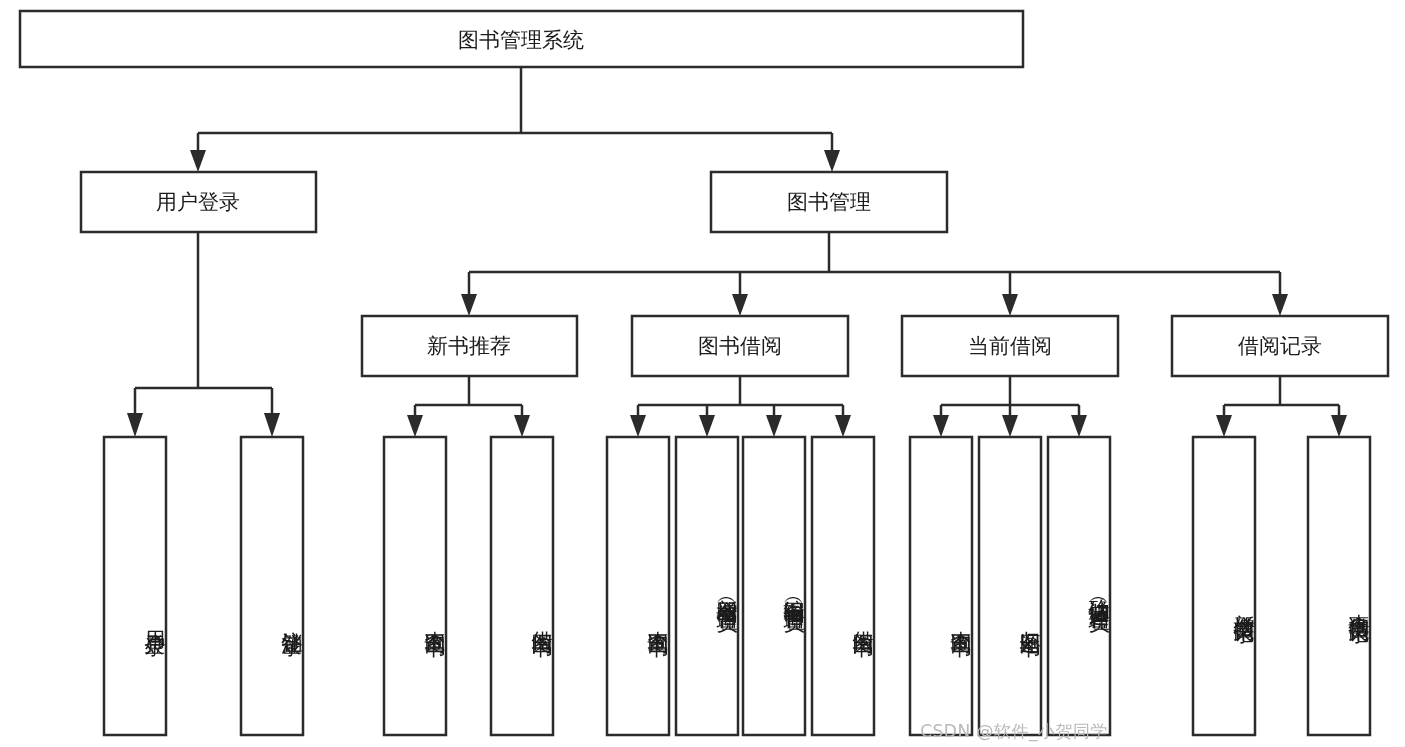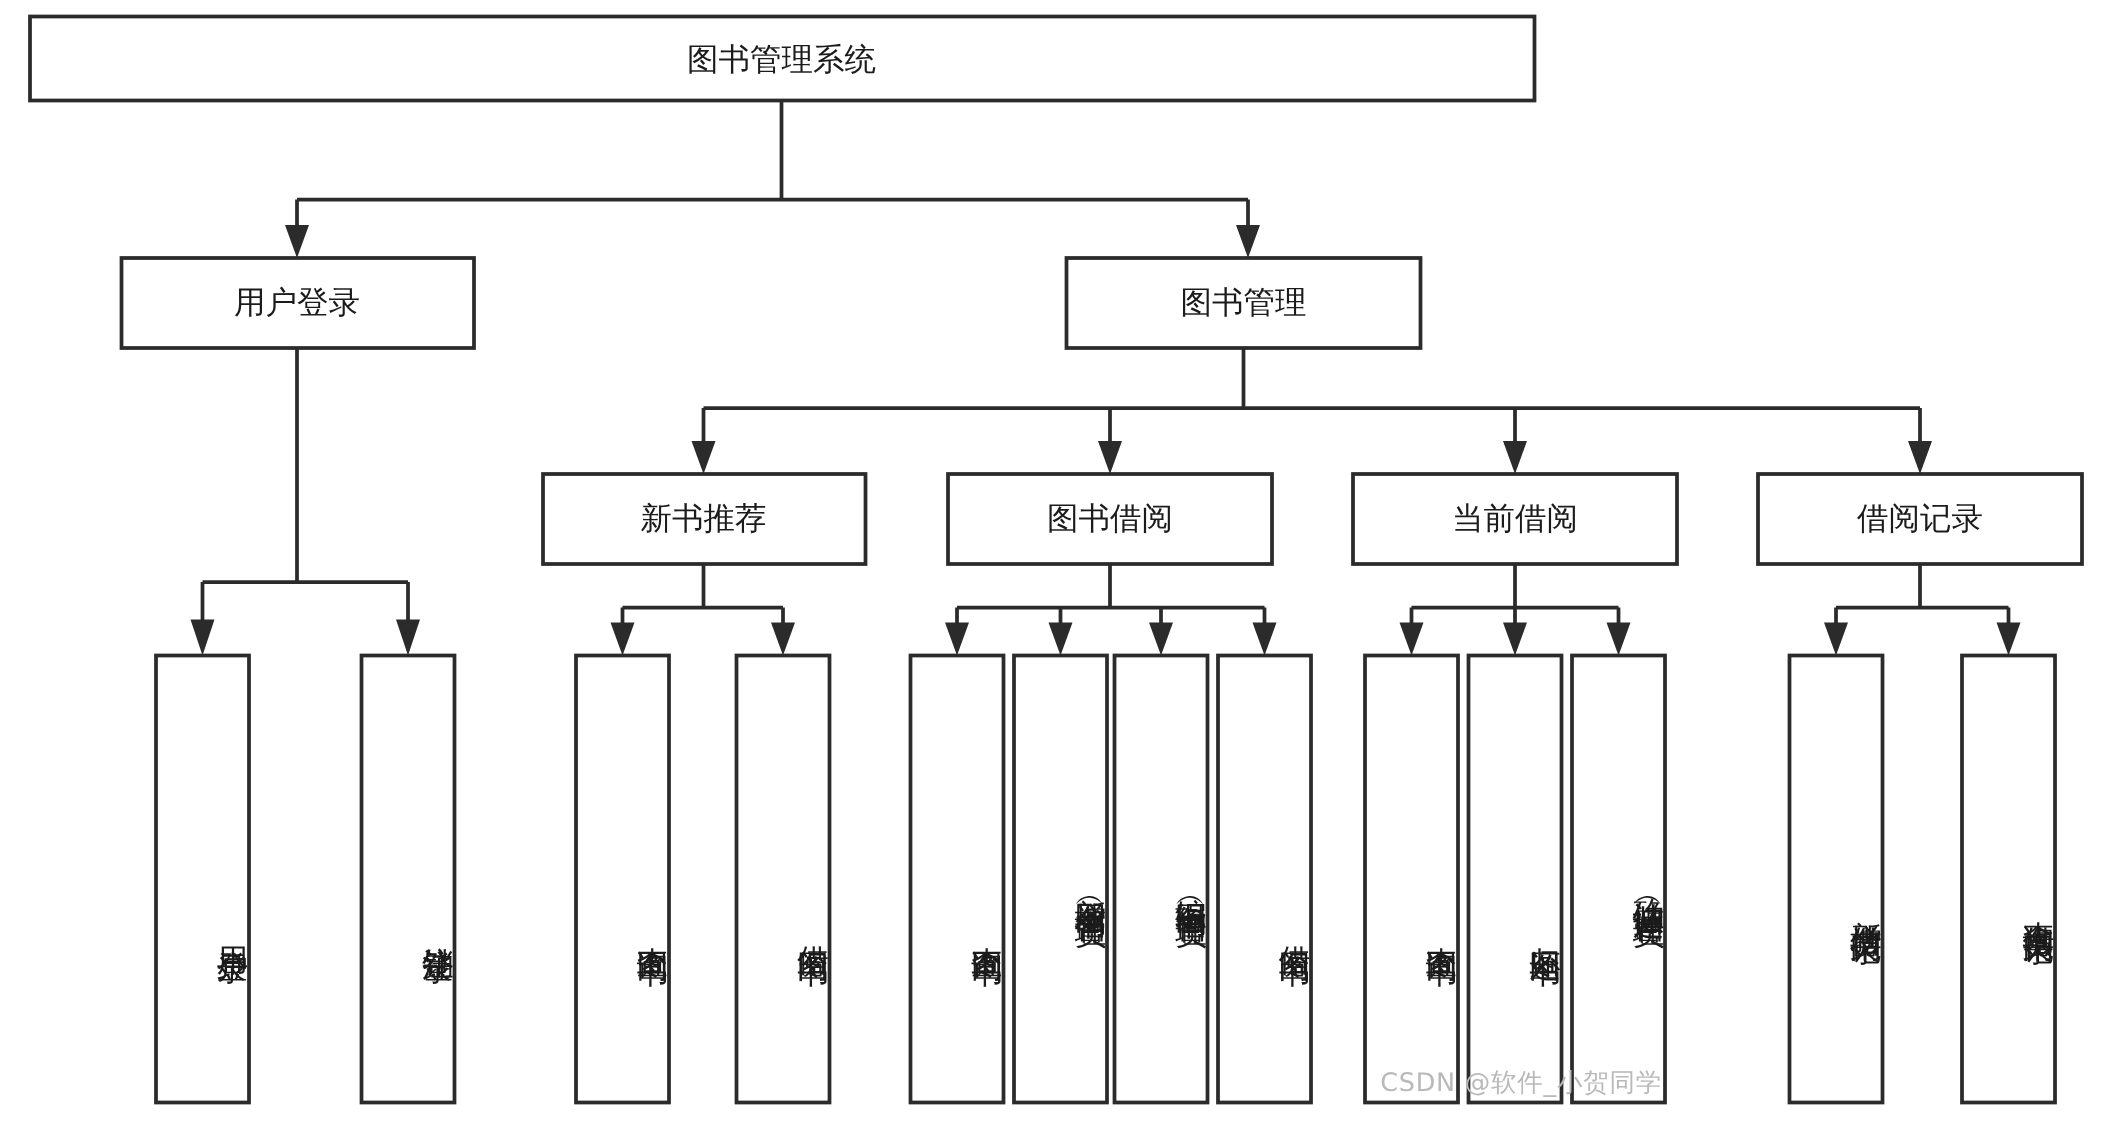--- a/index.html
+++ b/index.html
@@ -59,21 +59,21 @@
     letter-spacing: 2px;
     display: flex;
     align-items: flex-start;
     justify-content: center;
     white-space: nowrap;
     pointer-events: none;
   }
   .watermark {
     position: absolute;
     right: 12px;
-    bottom: 14px;
+    bottom: 4px;
     font-family: "DejaVu Sans", "Liberation Sans", sans-serif;
     font-size: 17px;
     color: #b9b9b9;
     letter-spacing: 0.5px;
     white-space: nowrap;
   }
 </style>
 </head>
 <body>
 

